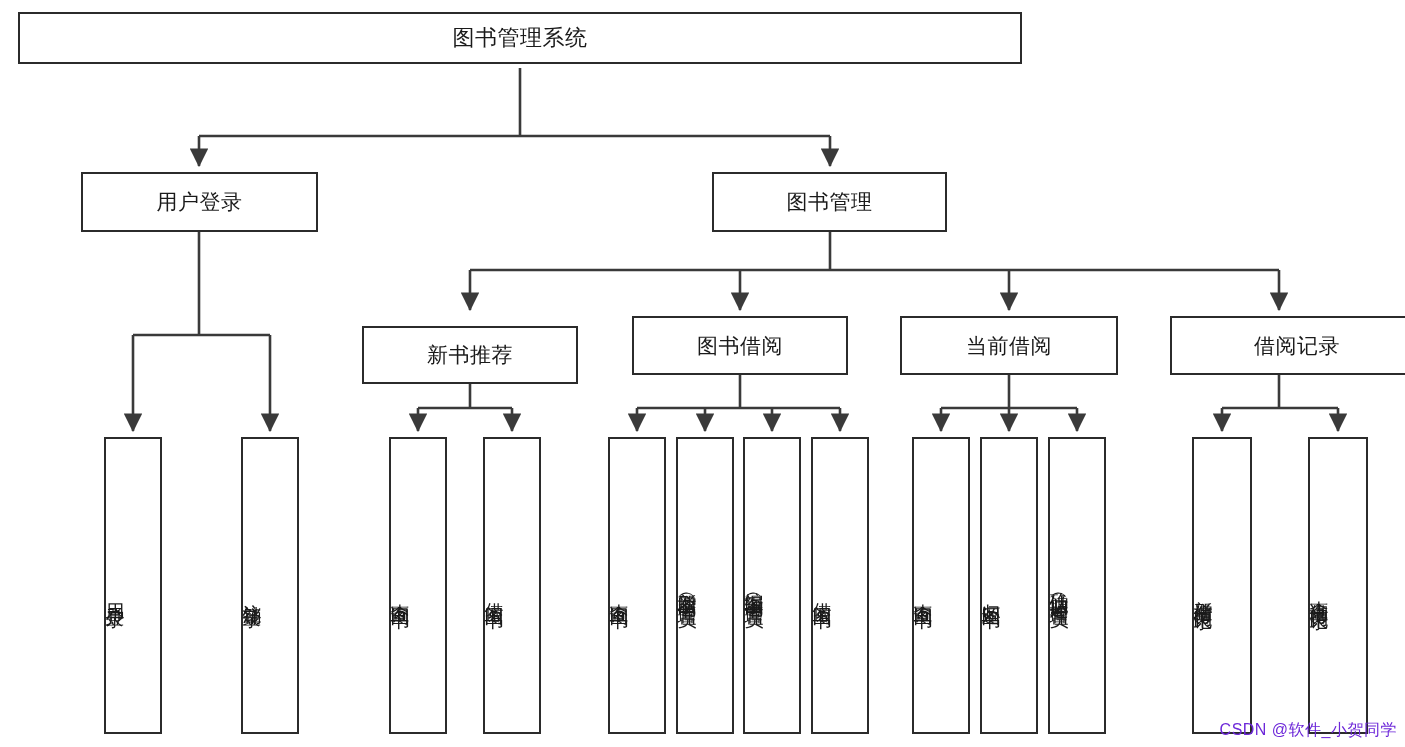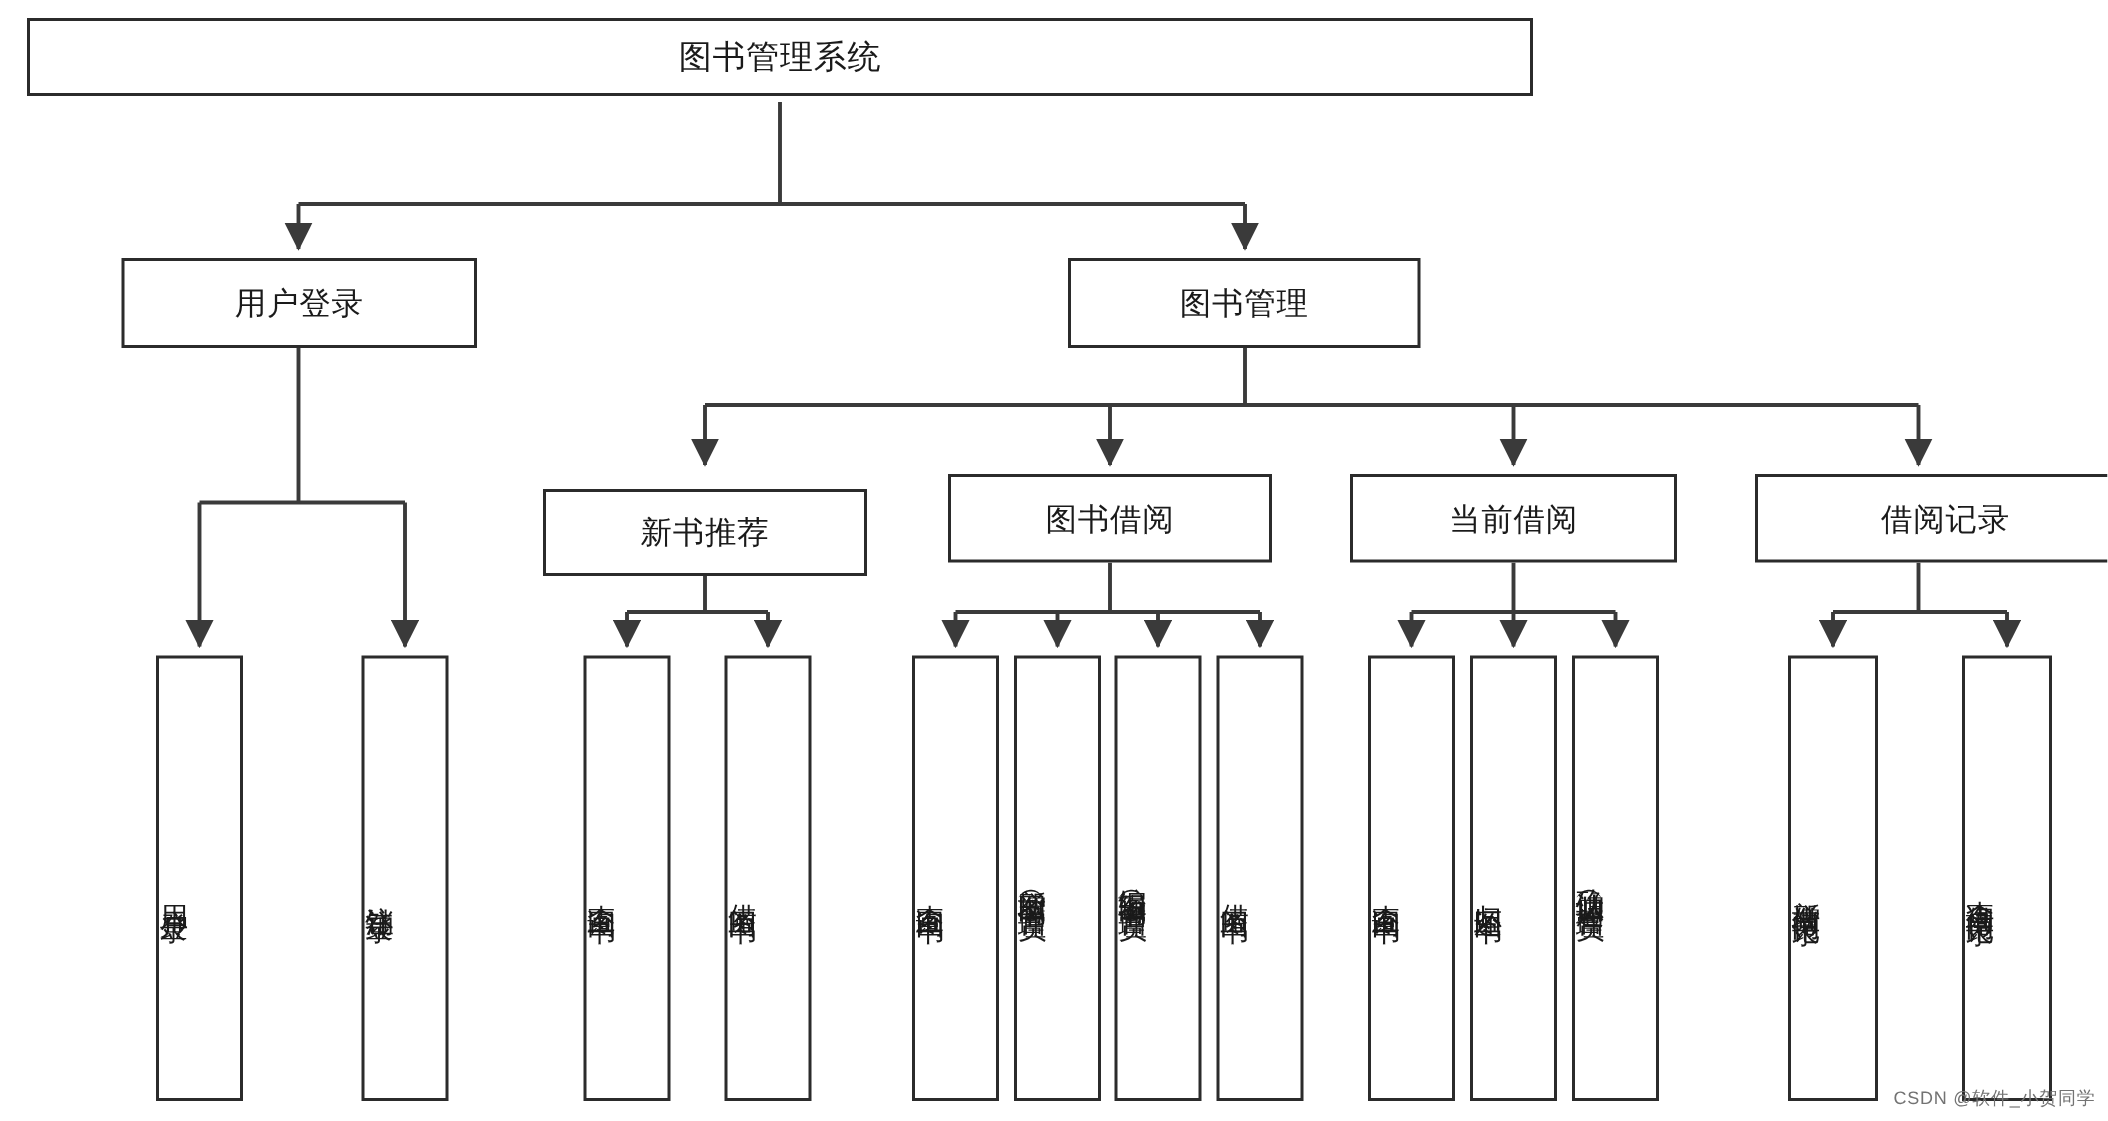--- a/index.html
+++ b/index.html
@@ -58,22 +58,22 @@
     text-orientation: upright;
     letter-spacing: 2.5px;
     line-height: 1.0;
     white-space: nowrap;
     display: block;
   }
   .watermark {
     position: absolute;
     right: 8px;
     bottom: 6px;
-    font-size: 12px;
-    color: #737373;
+    font-size: 16px;
+    color: #6d28d9;
     letter-spacing: 0.5px;
     white-space: nowrap;
     z-index: 3;
     pointer-events: none;
   }
 </style>
 </head>
 <body>
 
 <div id="canvas">

